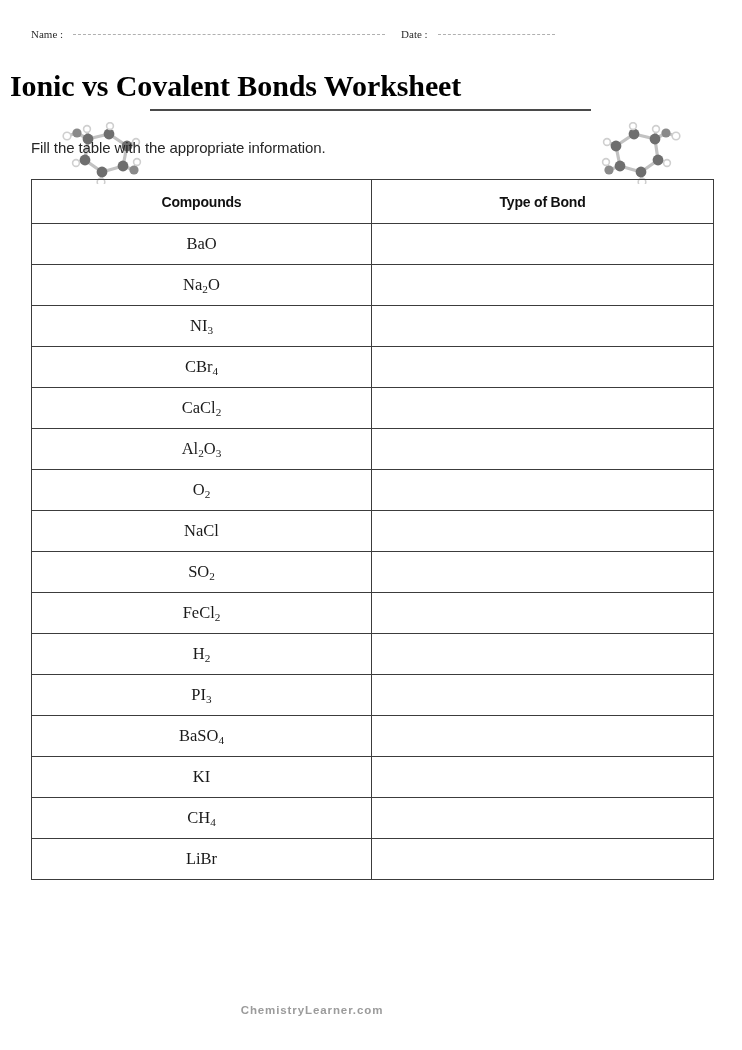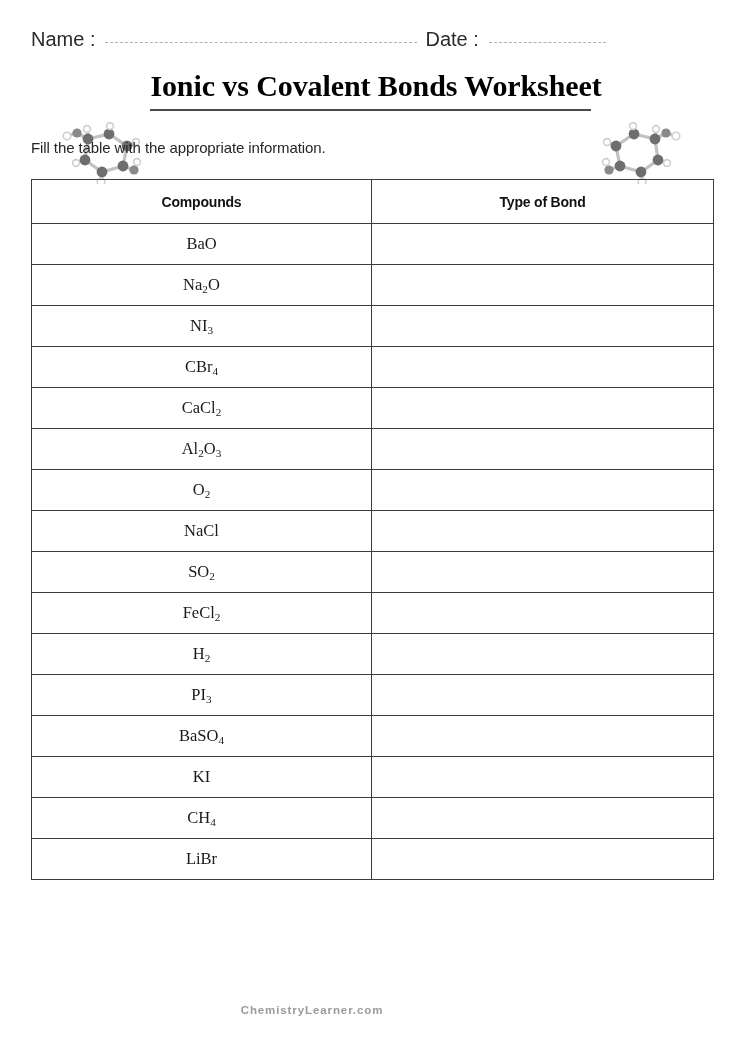--- a/index.html
+++ b/index.html
@@ -20,27 +20,27 @@
   .namedate-row {
     position: absolute;
     left: 0;
     top: 28px;
     width: 742px;
     height: 24px;
     display: flex;
     align-items: baseline;
   }
   .nd-label {
-    font-family: Liberation Sans, sans-serif;
-    font-size: 20px;
+    font-family: Liberation Serif, serif;
+    font-size: 11px;
     color: #2b2b2b;
     white-space: nowrap;
   }
   .nd-label.name { margin-left: 31px; }
-  .nd-label.date { margin-left: 8px; }
+  .nd-label.date { margin-left: 16px; }
   .nd-rule {
     flex: none;
     height: 1px;
     border-bottom: 1px dashed #b0b0b0;
     position: relative;
     top: -3px;
   }
   .nd-rule.name-rule {
     width: 312px;
     margin-left: 10px;
@@ -56,21 +56,20 @@
     left: 0;
     top: 62px;
     width: 742px;
     height: 66px;
   }
   .title-text {
     position: absolute;
     left: 0;
     top: 0;
     width: 742px;
-    text-align: center;
     font-family: "Liberation Serif", serif;
     font-weight: bold;
     font-size: 30px;
     line-height: 48px;
     letter-spacing: -0.1px;
     color: #000000;
     padding-left: 10px;
     box-sizing: border-box;
   }
   .title-underline {

